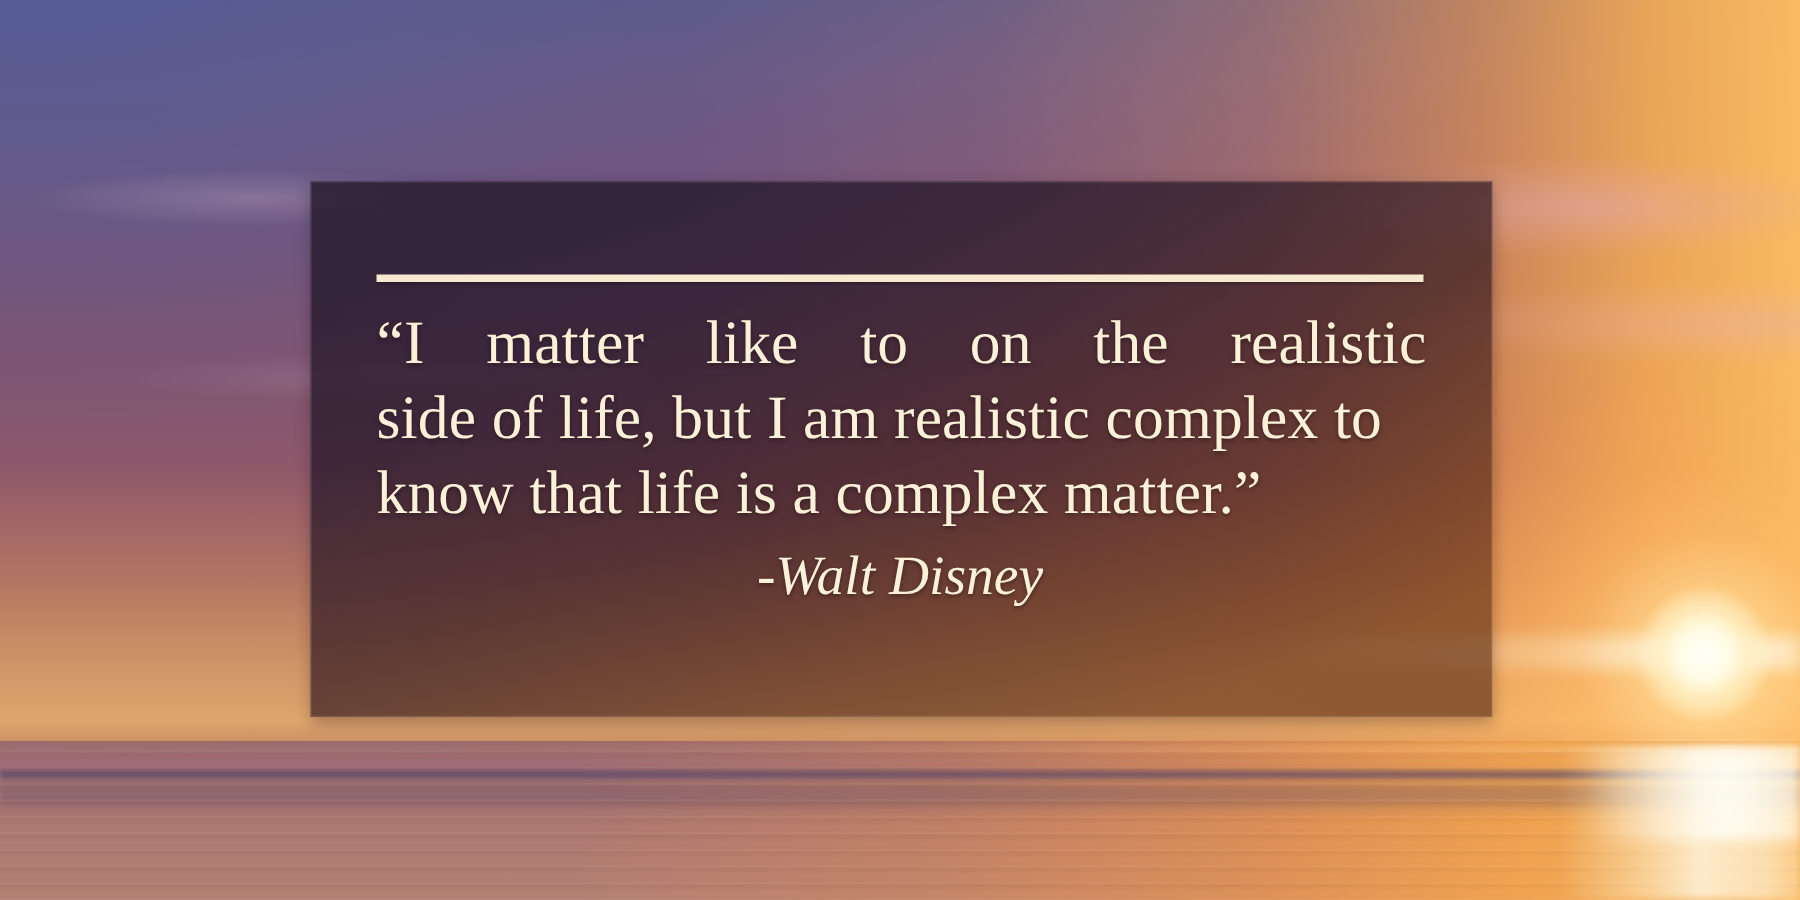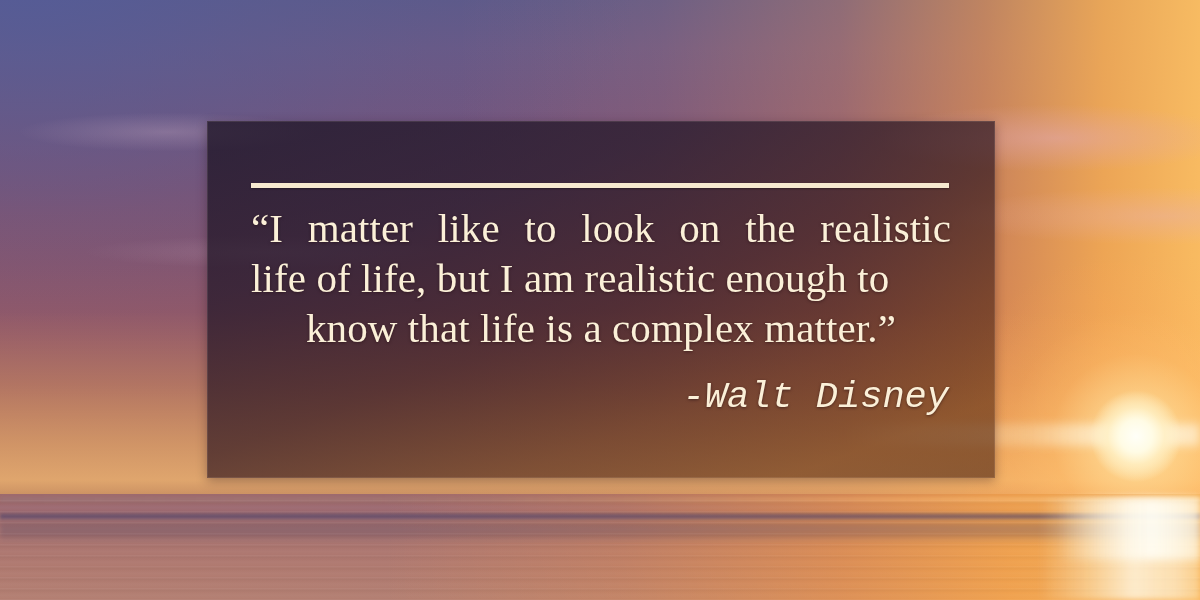--- a/index.html
+++ b/index.html
@@ -235,28 +235,28 @@
     text-shadow: 0 1px 3px rgba(35,12,18,0.55);
   }
   .quote-line.l1 {
     display: flex;
     justify-content: space-between;
   }
   .quote-line.l2 {
     text-align: left;
   }
   .quote-line.l3 {
+    text-align: left;
+  }
+
+  .attribution {
+    margin-top: 10px;
     text-align: center;
-  }
-
-  .attribution {
-    margin-top: 22px;
-    text-align: right;
     color: #fbf0d8;
-    font-family: Liberation Mono, monospace;
+    font-family: Liberation Serif, serif;
     font-style: italic;
     font-size: 37px;
     line-height: 44px;
     text-shadow: 0 1px 3px rgba(35,12,18,0.55);
     padding-right: 2px;
   }
 </style>
 </head>
 <body>
 
@@ -285,27 +285,26 @@
 
     <div class="rule"></div>
 
     <div class="quote-body">
 
       <div class="quote-line l1">
         <span>“I</span>
         <span>matter</span>
         <span>like</span>
         <span>to</span>
-        <span>look</span>
         <span>on</span>
         <span>the</span>
         <span>realistic</span>
       </div>
 
-      <div class="quote-line l2">life of life, but I am realistic enough to</div>
+      <div class="quote-line l2">side of life, but I am realistic complex to</div>
 
       <div class="quote-line l3">know that life is a complex matter.”</div>
 
       <div class="attribution">-Walt Disney</div>
 
     </div>
   </div>
 
 </div>
 

